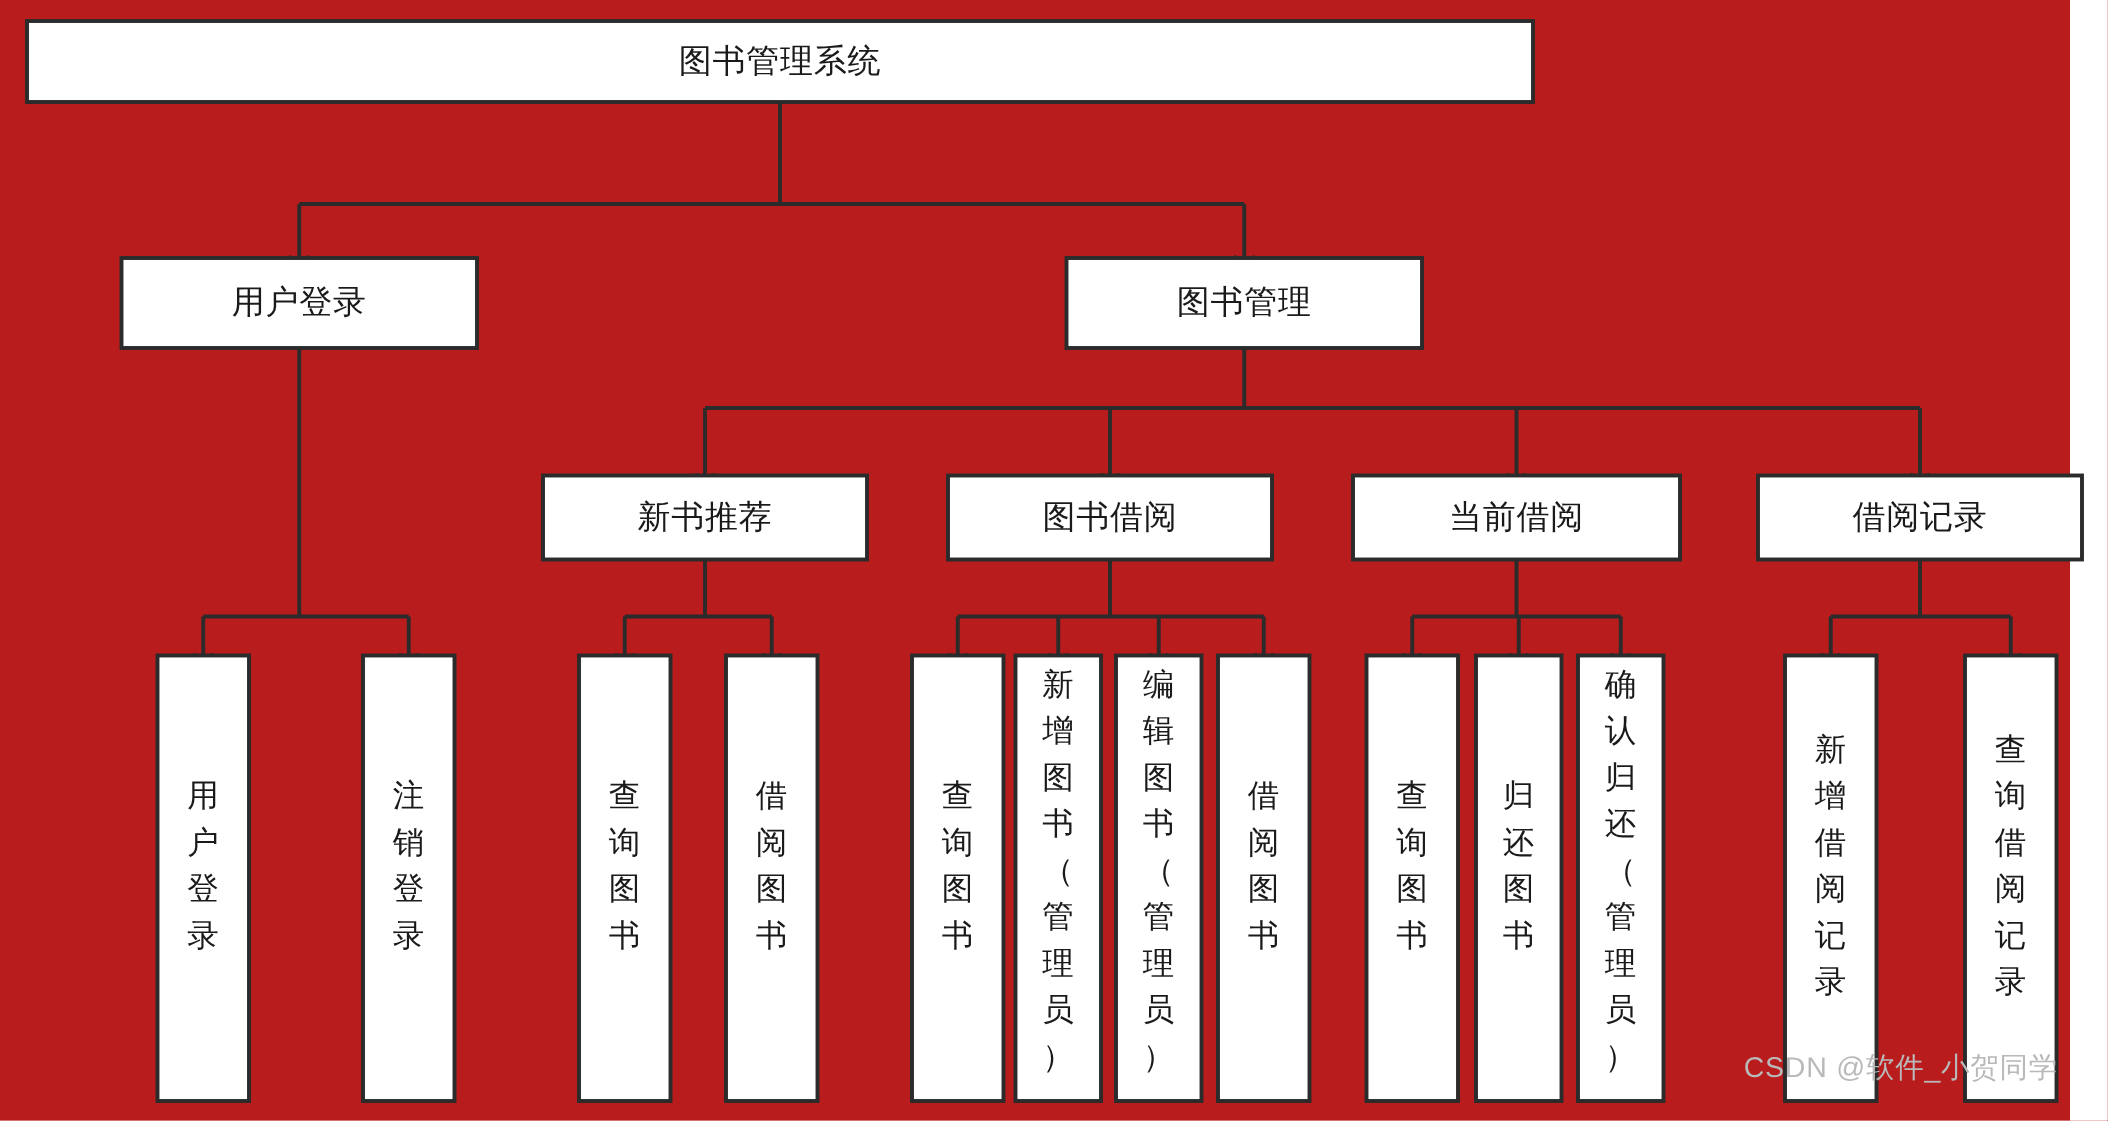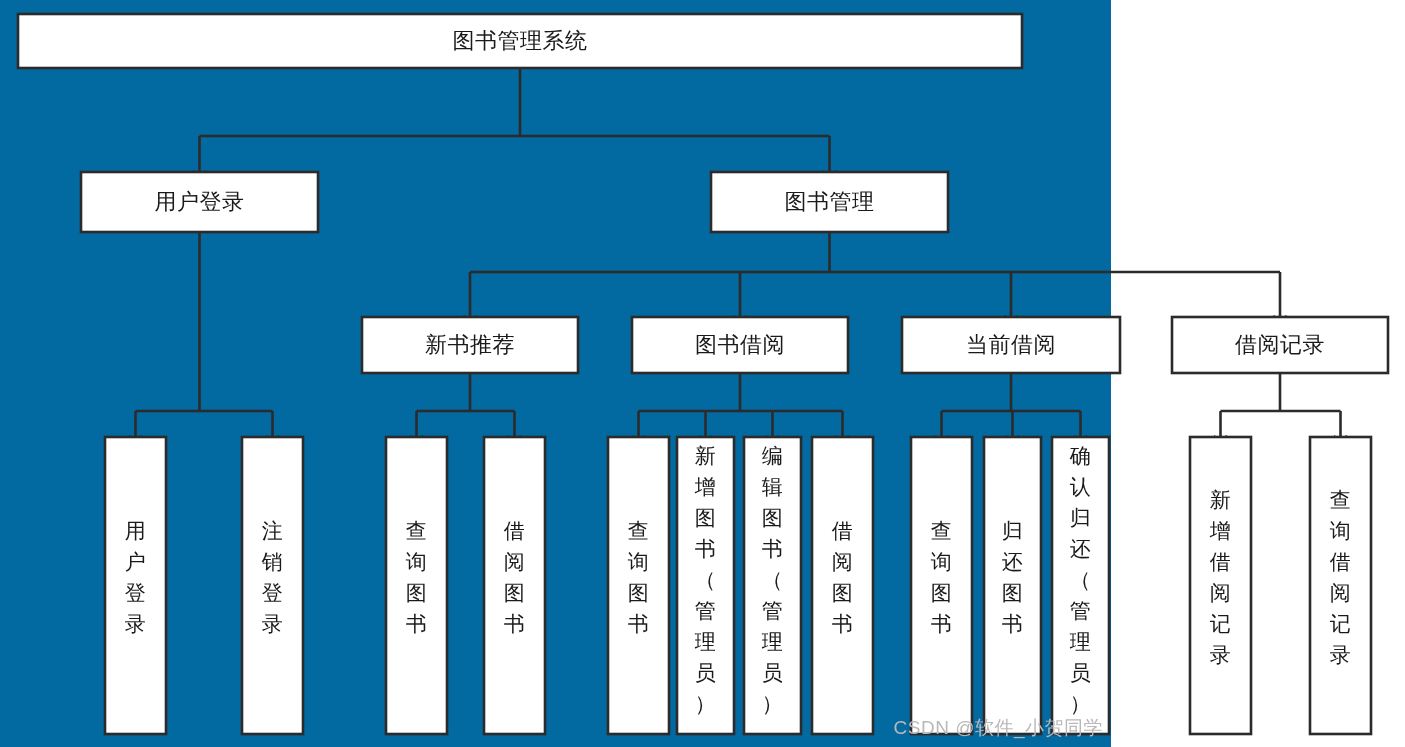--- a/index.html
+++ b/index.html
@@ -9,23 +9,23 @@
     background: #ffffff;
   }
   body {
     width: 1405px;
     height: 747px;
     font-family: "Liberation Sans", "DejaVu Sans", sans-serif;
     overflow: hidden;
   }
   #diagram-root {
     position: relative;
-    width: 1111px;
+    width: 1380px;
     height: 747px;
-    background: #0369a1;
+    background: #b91c1c;
     text-decoration: underline;
   }
   svg#flowchart {
     position: absolute;
     left: 0;
     top: 0;
     width: 1405px;
     height: 747px;
     display: block;
   }
@@ -54,21 +54,21 @@
     stroke-width: 2.6;
     fill: none;
   }
   .arrow-head {
     fill: #2b2b2b;
     stroke: none;
   }
   .watermark-text {
     position: absolute;
     right: 8px;
-    bottom: 6px;
+    bottom: 22px;
     font-family: "Liberation Sans", "DejaVu Sans", sans-serif;
     font-size: 19px;
     color: #b9b9b9;
     white-space: nowrap;
     letter-spacing: 0.5px;
     pointer-events: none;
   }
 </style>
 </head>
 <body>

